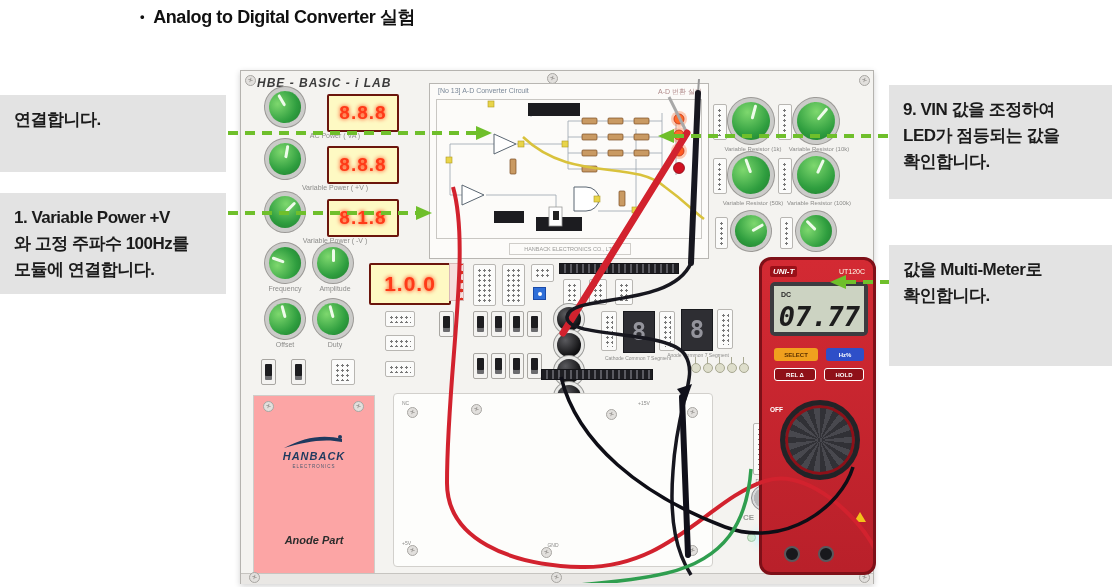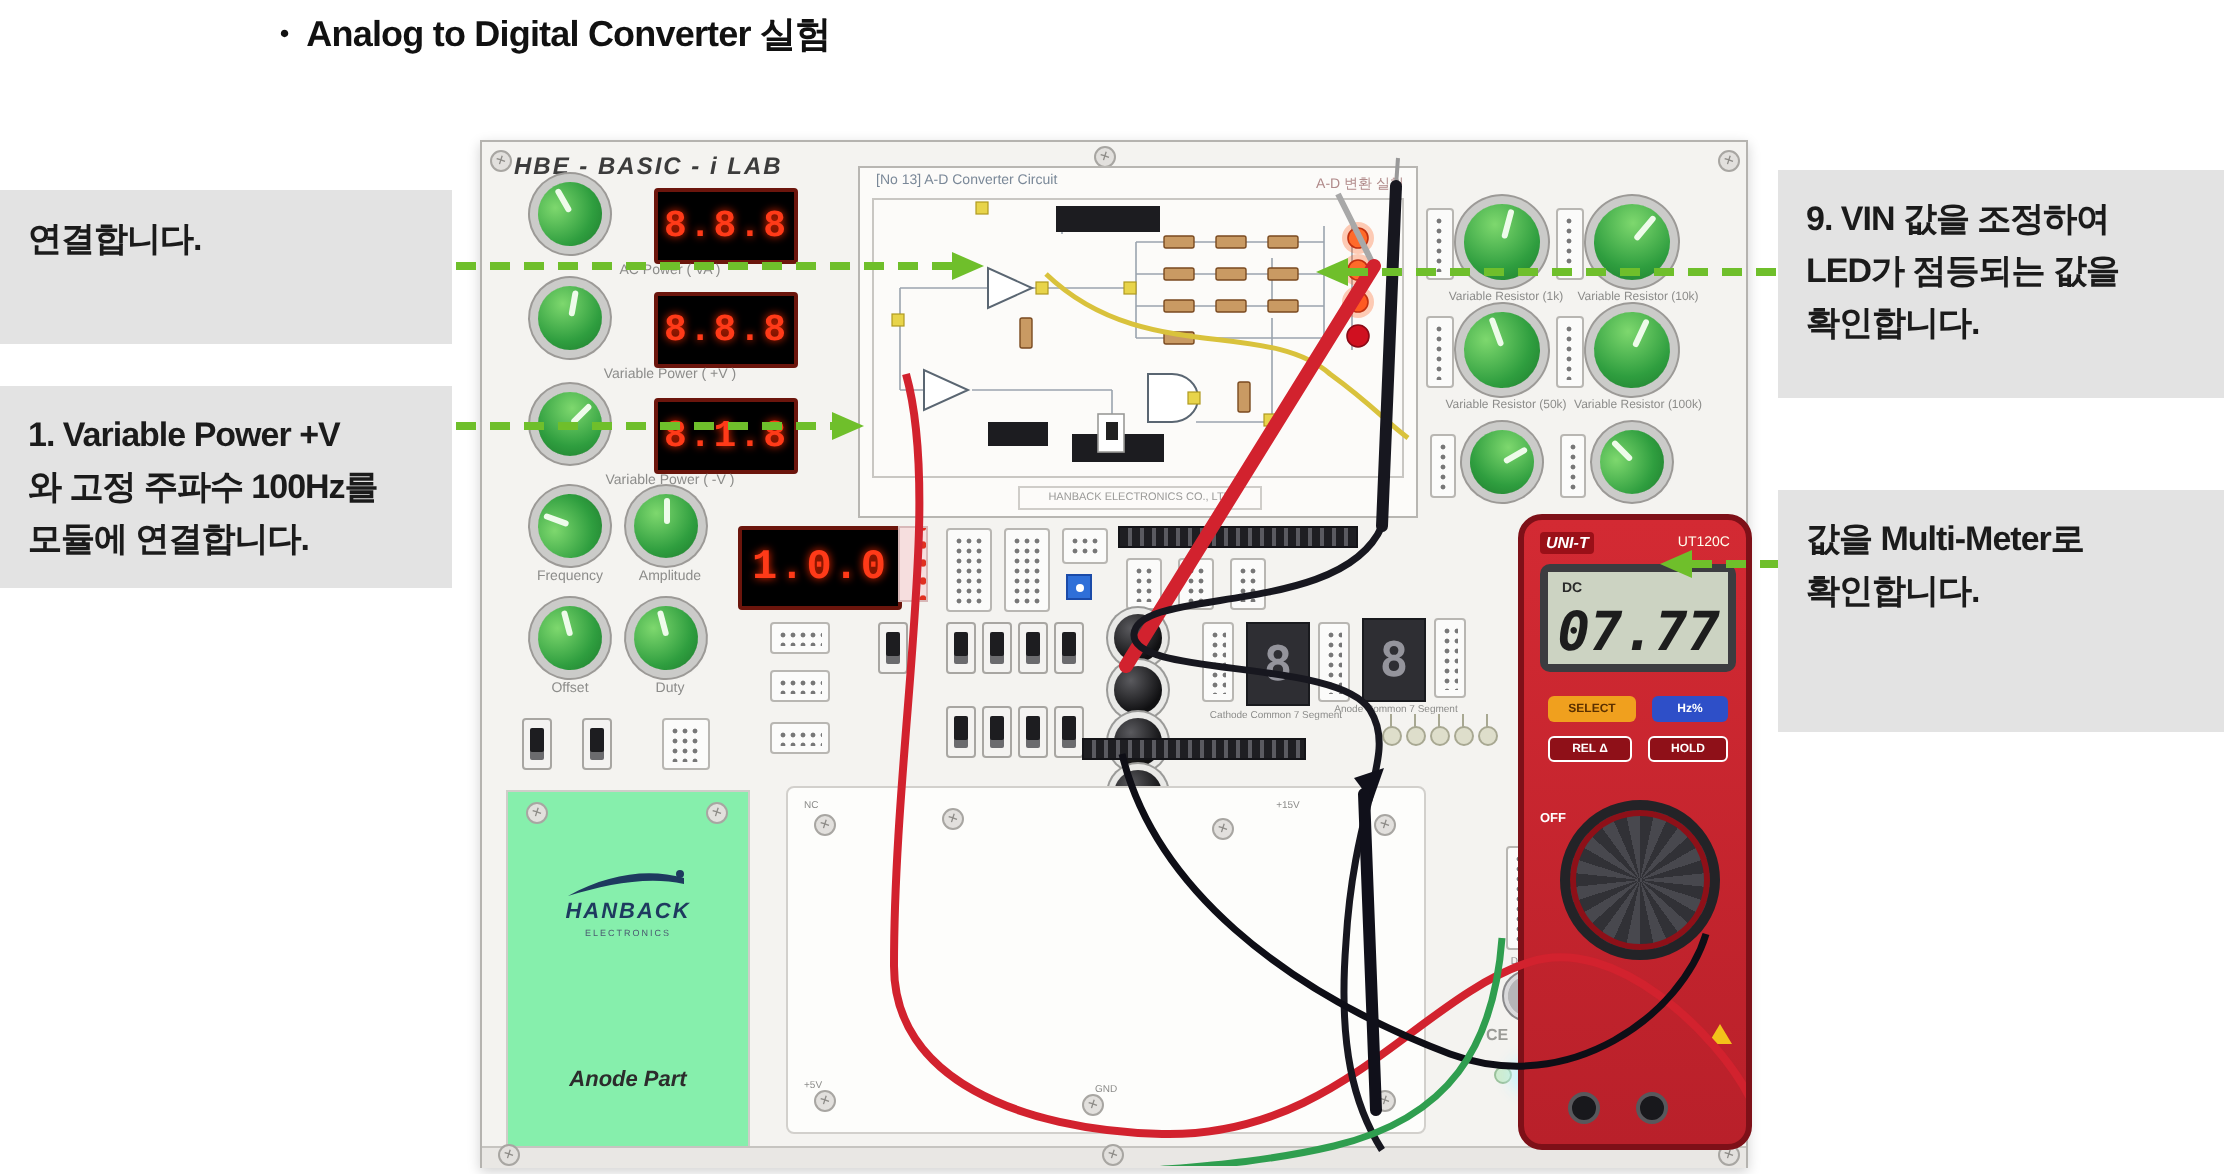--- a/index.html
+++ b/index.html
@@ -28,22 +28,22 @@
          border:1px solid #a8a6a2;box-sizing:border-box;}
   .screw::after{content:"+";position:absolute;left:0;top:-1px;width:100%;text-align:center;
          font-size:9px;color:#8e8c88;transform:rotate(18deg);}
   .knob{position:absolute;border-radius:50%;
         background:radial-gradient(circle at 35% 30%,#7ed86e,#2f9e3f 62%,#1d7a2c);
         box-shadow:0 0 0 4px #cbcbc9,0 0 0 5px #9c9a97,1px 2px 3px rgba(0,0,0,.35);}
   .knob::after{content:"";position:absolute;left:47%;top:6%;width:3px;height:40%;
         background:#eefbea;border-radius:2px;}
   .k36{width:32px;height:32px;}
   .k42{width:38px;height:38px;}
-  .sseg{position:absolute;background:#000000;border:2px solid #6b150c;border-radius:2px;
-        color:#ff3a18;font-family:Liberation Mono, monospace;font-weight:bold;
+  .sseg{position:absolute;background:#fef9c3;border:2px solid #6b150c;border-radius:2px;
+        color:#ff3a18;font-family:Liberation Sans, sans-serif;font-weight:bold;
         display:flex;align-items:center;justify-content:center;letter-spacing:1px;
         text-shadow:0 0 4px #ff2a00;}
   .lbl{position:absolute;font-size:7px;color:#8c8c8a;text-align:center;white-space:nowrap;}
   .lbl5{font-size:5px;}
   .lbl6{font-size:6px;}
   .cblk{position:absolute;background:#fbfbfa;border:1px solid #b8b6b2;border-radius:2px;box-sizing:border-box;}
   .cblk::after{content:"";position:absolute;inset:3px;
         background-image:radial-gradient(#777 1px,transparent 1.4px);background-size:5px 5px;}
   .tgl{position:absolute;width:15px;height:26px;background:#f4f3f1;border:1px solid #a8a6a2;
        border-radius:2px;box-sizing:border-box;}
@@ -59,21 +59,21 @@
         border:1px solid #141418;}
   .bnc{position:absolute;width:26px;height:26px;border-radius:50%;
        background:radial-gradient(circle,#6e6e72 0 26%,#b6b6b8 28% 58%,#d9d9db 60%);
        border:1px solid #8a8a8c;box-sizing:border-box;}
   .usb{position:absolute;width:24px;height:26px;background:#d4d7da;border:1px solid #868b92;box-sizing:border-box;}
   .usb::after{content:"";position:absolute;left:4px;top:7px;right:4px;bottom:9px;background:#fff;border:1px solid #9aa0a6;}
   .ledr{position:absolute;width:7px;height:7px;border-radius:50%;}
   .pinpost{position:absolute;width:8px;height:8px;border-radius:50%;background:#dedecb;border:1px solid #a8a892;}
   .pinpost::after{content:"";position:absolute;left:3px;top:-7px;width:1px;height:7px;background:#a8a892;}
   .plate{position:absolute;background:#fdfdfb;border:1px solid #d2d0cc;border-radius:4px;}
-  .optpanel{position:absolute;background:#86efac;border:1px solid #cfcdc9;}
+  .optpanel{position:absolute;background:#fca5a5;border:1px solid #cfcdc9;}
   .modpanel{position:absolute;background:#fcfbf9;border:1px solid #b8b6b2;}
   .wires{position:absolute;left:0;top:0;z-index:6;pointer-events:none;}
 
   
   .meter{position:absolute;left:518px;top:186px;width:117px;height:318px;border-radius:12px;
          background:linear-gradient(#d32a33,#b9202a);border:3px solid #7e1018;box-sizing:border-box;z-index:4;}
   .mlcd{position:absolute;left:8px;top:22px;width:98px;height:54px;background:#3c3c40;border-radius:5px;}
   .mlcd .scr{position:absolute;left:4px;top:4px;right:4px;bottom:4px;background:#ccd3c2;
          display:flex;align-items:flex-end;justify-content:flex-end;padding:2px 4px;box-sizing:border-box;}
   .mread{font-family:"DejaVu Sans Mono",monospace;font-style:italic;font-weight:bold;

